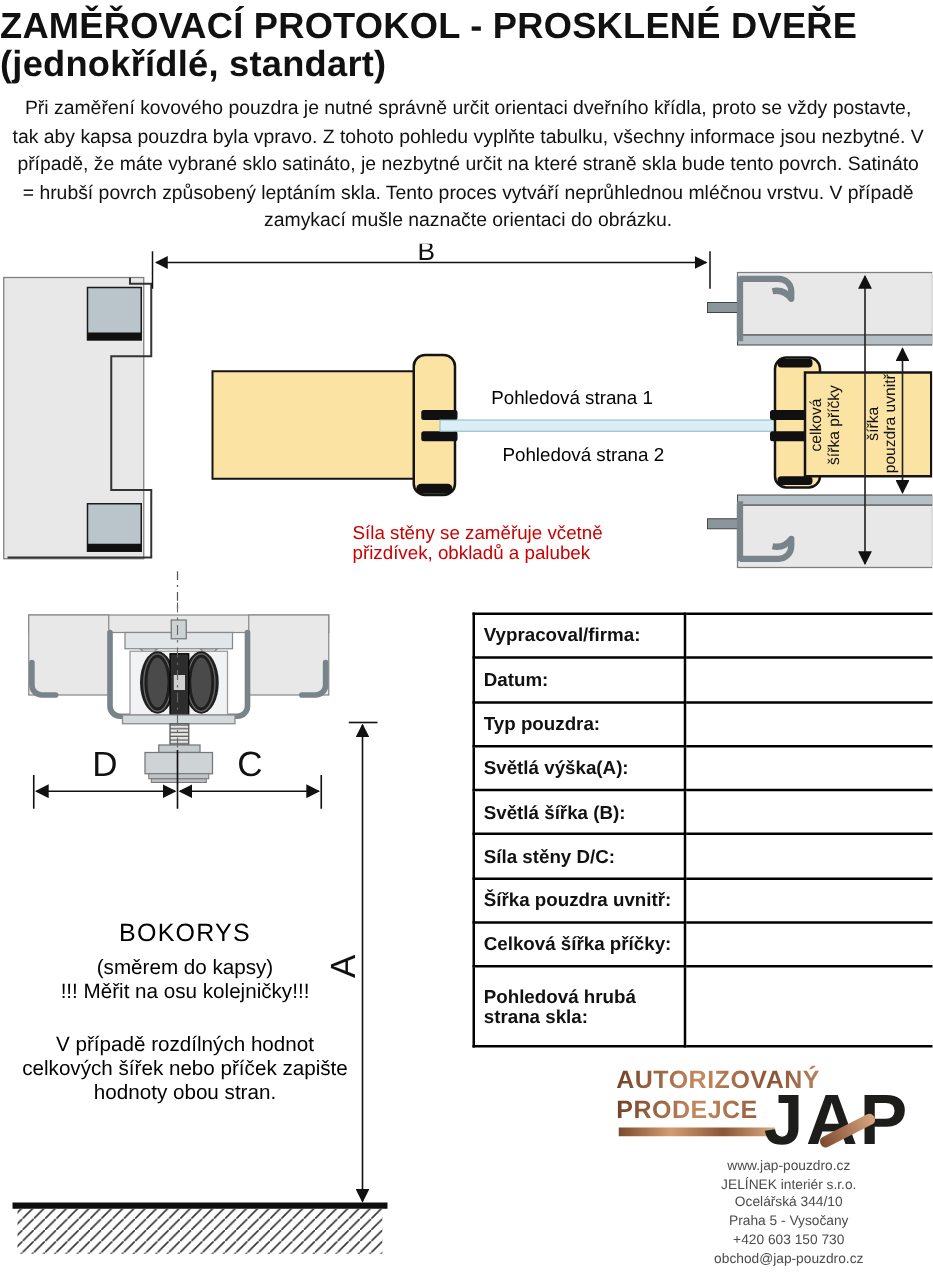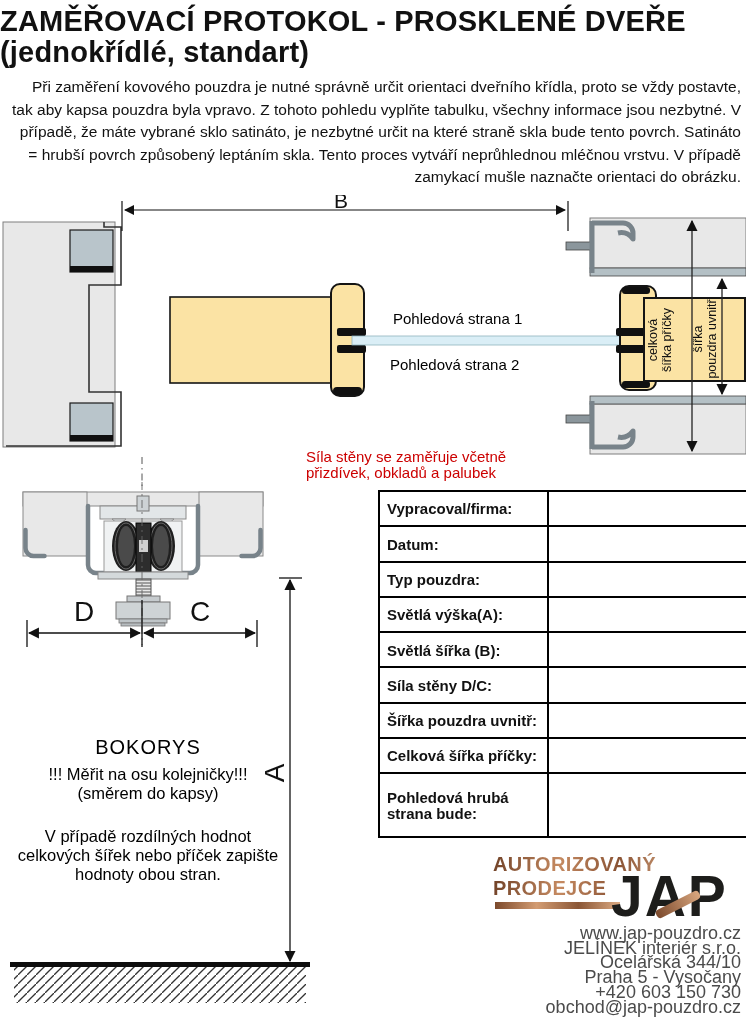--- a/index.html
+++ b/index.html
@@ -1,20 +1,20 @@
 <!DOCTYPE html>
 <html><head>
 <meta charset="utf-8">
 <style>
   html,body{margin:0;padding:0;background:#fff;width:746px;height:1020px;overflow:hidden;}
   .page{position:relative;width:746px;height:1020px;background:#fff;font-family:"Liberation Sans",sans-serif;color:#111;}
   .abs{position:absolute;}
   
   .doc-title{top:6px;left:0;width:746px;font-weight:bold;font-size:29px;line-height:31px;letter-spacing:.2px;}
-  .intro{top:76px;left:8px;width:733px;font-size:15.5px;line-height:22.6px;text-align:right;}
+  .intro{top:76px;left:8px;width:733px;font-size:15.5px;line-height:22.6px;text-align:center;}
   
   .svg-wrap{left:0;top:195px;width:746px;height:292px;}
   .side-label{font-size:15px;color:#000;white-space:nowrap;}
   .red-note{font-size:15px;line-height:15.5px;color:#cc0000;}
   .vlabel{font-size:12.5px;line-height:14px;text-align:center;transform:rotate(-90deg);transform-origin:50% 50%;color:#111;}
   
   .bok-svg{left:0;top:480px;width:340px;height:540px;}
   .bok-block{left:4px;top:729px;width:288px;text-align:center;color:#000;}
   .bok-title{font-size:20px;line-height:36px;letter-spacing:1px;}
   .bok-sub{font-size:16.5px;line-height:19px;}
@@ -26,21 +26,21 @@
   td.val{width:196px;}
   
   .copper-text{left:493px;width:240px;text-align:left;font-weight:bold;font-size:20px;line-height:24px;letter-spacing:.4px;color:#a9724e;
     background:linear-gradient(100deg,#6f4026 0%,#c58a61 28%,#8a5334 52%,#e3b38c 82%,#9c613d 100%);
     -webkit-background-clip:text;background-clip:text;-webkit-text-fill-color:transparent;}
   .copper-bar{left:495px;top:902px;width:125px;height:7px;background:linear-gradient(90deg,#7c4a2d,#d39c72,#8a5636,#ddab83);}
   .jap-logo{left:611px;top:866px;width:134px;height:64px;}
   .jap-text{font-weight:bold;font-size:57px;line-height:60px;letter-spacing:2px;color:#1d1d1b;font-family:"Liberation Sans",sans-serif;}
   .jap-swoosh{position:absolute;left:43px;top:34px;width:48px;height:9px;border-radius:4px;transform:rotate(-27deg);
     background:linear-gradient(90deg,#7c4a2d,#d9a77f);}
-  .contact{right:5px;top:926px;width:220px;text-align:right;font-size:18px;line-height:14.7px;color:#4b4b4b;}
+  .contact{right:5px;top:926px;width:220px;text-align:center;font-size:11px;line-height:14.7px;color:#4b4b4b;}
   svg text{font-family:"Liberation Sans",sans-serif;fill:#111;}
 </style>
 </head>
 <body>
 
 <div class="page">
 
   <div class="abs doc-title">
     <div>ZAMĚŘOVACÍ PROTOKOL - PROSKLENÉ DVEŘE</div>
     <div>(jednokřídlé, standart)</div>
@@ -110,22 +110,22 @@
       <g stroke="#222" stroke-width="1.3">
         <line x1="692" y1="26" x2="692" y2="256" marker-start="url(#ar1)" marker-end="url(#ar1)"></line>
         <line x1="722" y1="84" x2="722" y2="199" marker-start="url(#ar1)" marker-end="url(#ar1)"></line>
       </g>
 
       <line x1="142" y1="262" x2="142" y2="291" stroke="#555" stroke-width="1" stroke-dasharray="7 4 1.5 4"></line>
     </svg>
   </div>
 
   <div class="abs side-label" style="left:393px;top:310px;">Pohledová strana 1</div>
-  <div class="abs side-label" style="left:390px;top:356px;">Pohledová strana 2</div>
-  <div class="abs red-note" style="left:306px;top:419px;width:230px;margin-top:30px;">
+  <div class="abs side-label" style="left:402px;top:356px;">Pohledová strana 2</div>
+  <div class="abs red-note" style="left:282px;top:419px;width:230px;">
     <div>Síla stěny se zaměřuje včetně</div>
     <div>přizdívek, obkladů a palubek</div>
   </div>
   <div class="abs vlabel" style="left:624px;top:322px;width:80px;height:36px;">
     <div>celková</div>
     <div>šířka příčky</div>
   </div>
   <div class="abs vlabel" style="left:662px;top:321px;width:94px;height:36px;">
     <div>šířka</div>
     <div>pouzdra uvnitř</div>
@@ -204,22 +204,22 @@
 
       <g>
         <rect x="10" y="482" width="300" height="5" fill="#0d0d0d"></rect>
         <rect x="14" y="487" width="292" height="36" fill="url(#hf)"></rect>
       </g>
     </svg>
   </div>
 
   <div class="abs bok-block">
     <div class="bok-title">BOKORYS</div>
+    <div class="bok-sub">(směrem do kapsy)</div>
     <div class="bok-sub">!!! Měřit na osu kolejničky!!!</div>
-    <div class="bok-sub">(směrem do kapsy)</div>
     <div class="bok-note">
       <div>V případě rozdílných hodnot</div>
       <div>celkových šířek nebo příček zapište</div>
       <div>hodnoty obou stran.</div>
     </div>
   </div>
 
   <table class="form">
     <tbody>
       <tr>
@@ -248,21 +248,21 @@
         </tr>
       <tr>
           <td class="lbl">Šířka pouzdra uvnitř:</td>
           <td class="val"></td>
         </tr>
       <tr>
           <td class="lbl">Celková šířka příčky:</td>
           <td class="val"></td>
         </tr>
       <tr>
-          <td class="lbl">Pohledová hrubá strana bude:</td>
+          <td class="lbl">Pohledová hrubá strana skla:</td>
           <td class="val"></td>
         </tr>
     </tbody>
   </table>
 
   <div class="abs copper-text" style="top:852px;">AUTORIZOVANÝ</div>
   <div class="abs copper-text" style="top:876px;">PRODEJCE</div>
   <div class="abs copper-bar"></div>
 
   <div class="abs jap-logo">

